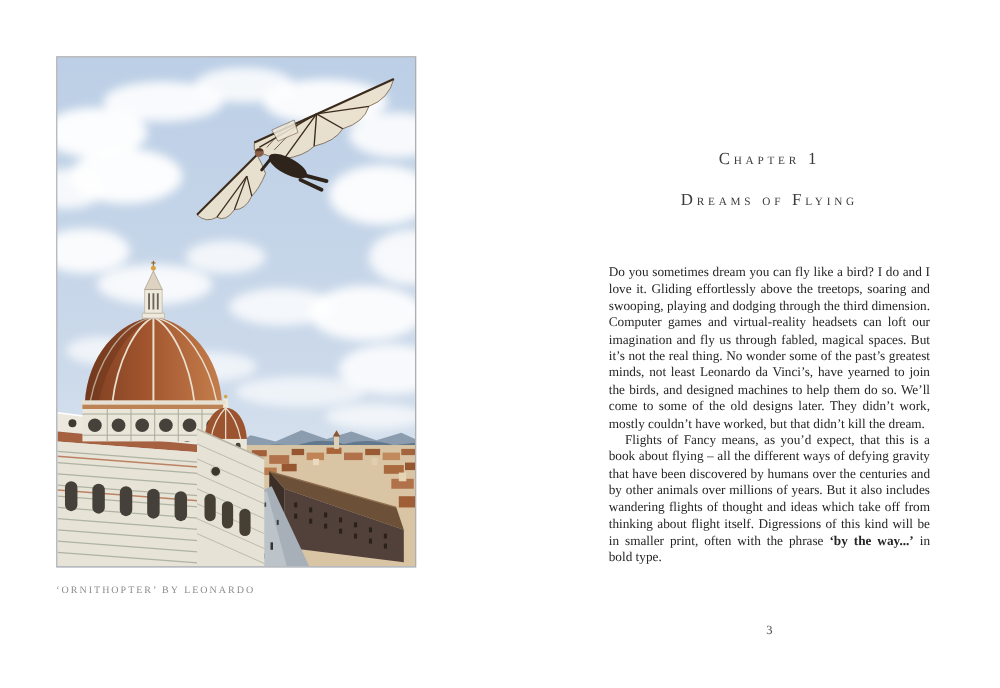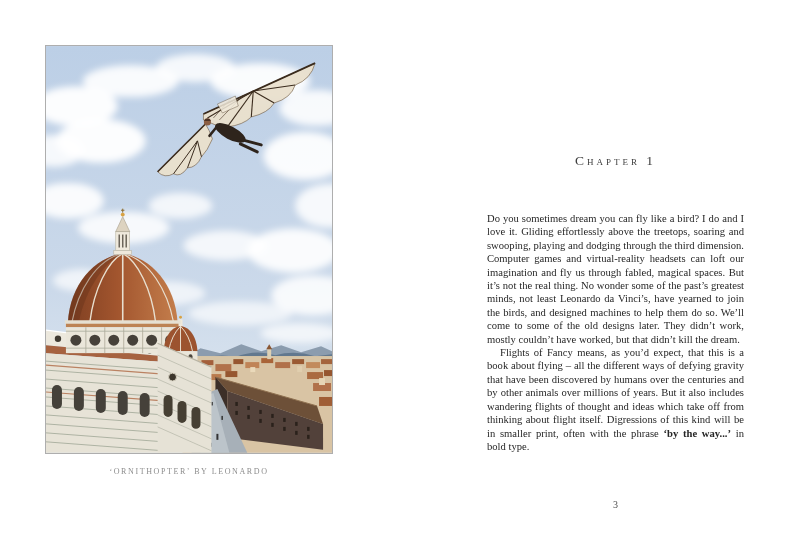--- a/index.html
+++ b/index.html
@@ -2,26 +2,26 @@
 <html><head>
 <meta charset="utf-8">
 <style>
   html,body{margin:0;padding:0;background:#ffffff;}
   .spread{position:relative;width:800px;height:550px;background:#ffffff;overflow:hidden;
           font-family:"Liberation Serif", serif;color:#222;}
   
   .illustration-frame{position:absolute;left:45px;top:45px;width:286px;height:407px;margin:0;
           border:1px solid #aeaeae;background:#cdd9e9;}
   .illustration-frame svg{display:block;width:286px;height:407px;}
-  .caption{position:absolute;left:45px;top:467px;width:288px;text-align:center;}
+  .caption{position:absolute;left:45px;top:467px;width:288px;text-align:left;}
   .caption-title{font-size:8px;letter-spacing:1.6px;color:#8d8d8d;}
   .caption-subtitle{margin-top:4px;font-style:italic;font-size:10.5px;color:#9e9e9e;}
   
   .chapter-head{position:absolute;left:487px;top:119px;width:257px;text-align:center;color:#3c3c3c;}
-  .chapter-label,.chapter-title{font-variant:small-caps;letter-spacing:3px;font-size:13.5px;margin-top:34px;}
+  .chapter-label,.chapter-title{font-variant:small-caps;letter-spacing:3px;font-size:13.5px;}
   .chapter-title{margin-top:17px;}
   .body-text{position:absolute;left:487px;top:212px;width:257px;font-size:10.6px;line-height:13.4px;
           text-align:justify;color:#262626;}
   .body-text p{margin:0;}
   .body-text p.indent{text-indent:13px;}
   .page-number{position:absolute;left:487px;top:499px;width:257px;text-align:center;
           font-size:10px;color:#4a4a4a;}
 </style>
 </head>
 <body>
@@ -297,20 +297,21 @@
     </figure>
 
     <div class="caption">
       <div class="caption-title">‘ORNITHOPTER’ BY LEONARDO</div>
     </div>
   </div>
 
   <div>
     <div class="chapter-head">
       <div class="chapter-label">Chapter 1</div>
+      <div class="chapter-title">Dreams of Flying</div>
     </div>
 
     <div class="body-text">
       <p>Do you sometimes dream you can fly like a bird? I do and I love it. Gliding effortlessly above the treetops, soaring and swooping, playing and dodging through the third dimension. Computer games and virtual-reality headsets can loft our imagination and fly us through fabled, magical spaces. But it’s not the real thing. No wonder some of the past’s greatest minds, not least Leonardo da Vinci’s, have yearned to join the birds, and designed machines to help them do so. We’ll come to some of the old designs later. They didn’t work, mostly couldn’t have worked, but that didn’t kill the dream.</p>
       <p class="indent"><span>Flights of Fancy means, as you’d expect, that this is a book about flying – all the different ways of defying gravity that have been discovered by humans over the centuries and by other animals over millions of years. But it also includes wandering flights of thought and ideas which take off from thinking about flight itself. Digressions of this kind will be in smaller print, often with the phrase </span><b>‘by the way...’</b><span> in bold type.</span></p>
     </div>
 
     <div class="page-number">3</div>
   </div>
 

